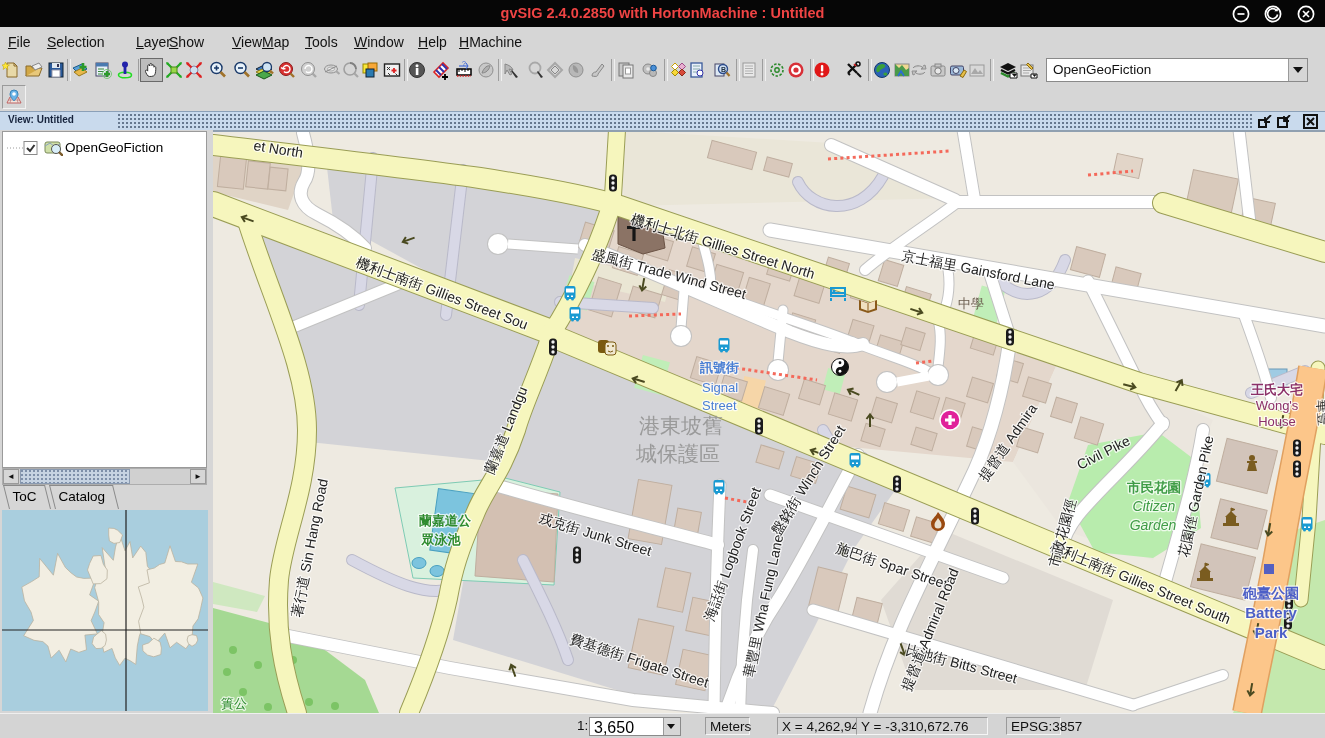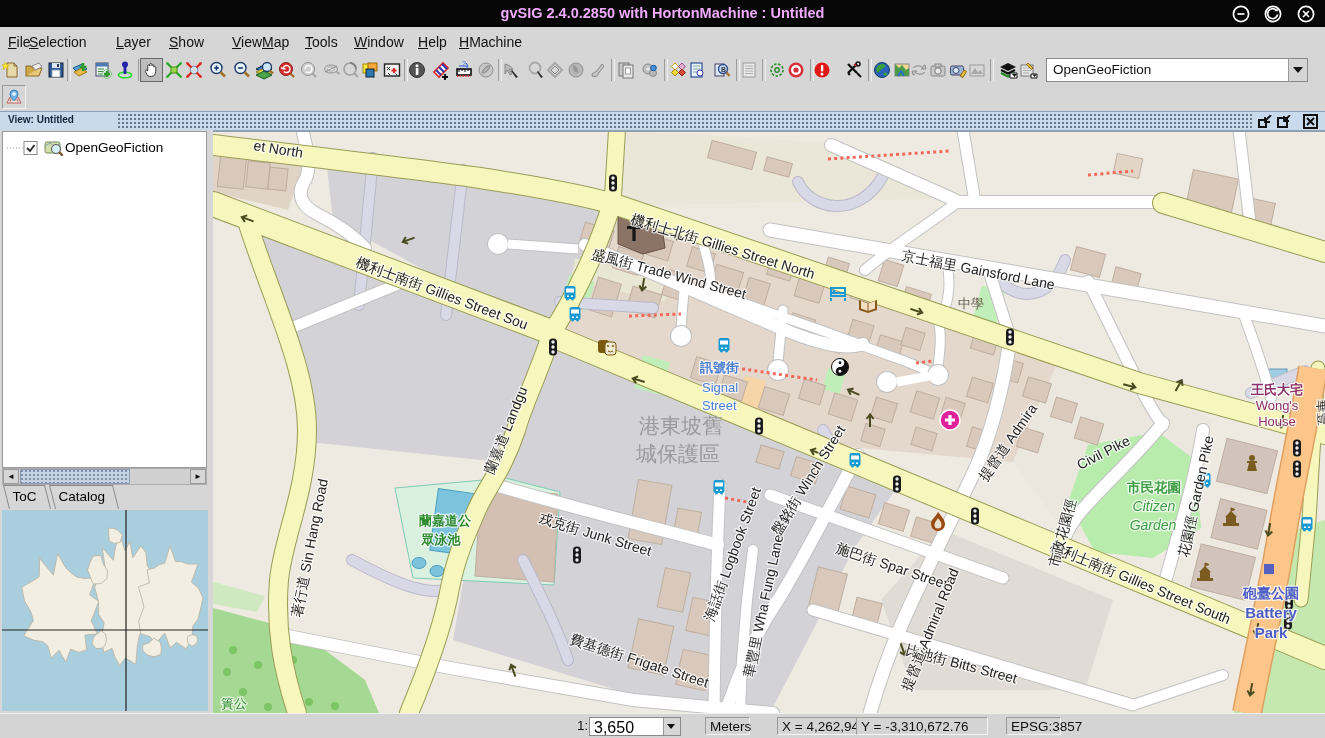--- a/index.html
+++ b/index.html
@@ -1,15 +1,15 @@
 <!DOCTYPE html>
 <html><head><meta charset="utf-8">
 <style>
 html,body{margin:0;padding:0;width:1325px;height:738px;overflow:hidden;font-family:"Liberation Sans",sans-serif;background:#d6d6d6;}
-#titlebar{position:absolute;left:0;top:0;width:1325px;height:27px;background:#060606;color:#f0abfc;font-weight:bold;font-size:14.5px;text-align:center;line-height:27px;}
+#titlebar{position:absolute;left:0;top:0;width:1325px;height:27px;background:#060606;color:#ef4444;font-weight:bold;font-size:14.5px;text-align:center;line-height:27px;}
 .wbtn{position:absolute;top:4.5px;width:18px;height:18px;}
 #menubar{position:absolute;left:0;top:27px;width:1325px;height:30px;background:#d6d6d6;font-size:14px;color:#111;}
 #menubar span{position:absolute;top:7px;}
 #menubar u{text-decoration:underline;}
 #toolbar1{position:absolute;left:0;top:57px;width:1325px;height:27px;background:#d6d6d6;}
 #toolbar2{position:absolute;left:0;top:84px;width:1325px;height:27px;background:#d6d6d6;border-bottom:1px solid #c2c2c2;}
 .tsep{position:absolute;top:2px;height:22px;width:2px;border-left:1px solid #9d9d9d;border-right:1px solid #f0f0f0;}
 .ticon{position:absolute;top:3px;width:20px;height:20px;}
 #combo{position:absolute;left:1046px;top:58px;width:262px;height:24px;background:#fff;border:1px solid #8a8a8a;box-sizing:border-box;}
 #combo .txt{position:absolute;left:6px;top:3px;font-size:13.5px;color:#111;}
@@ -47,22 +47,22 @@
       <path d="M12.5 5.5 A5 5 0 1 0 13.6 9.5" stroke="#fff" stroke-width="1.7" fill="none"></path>
       <path d="M13.8 2.8v3.5h-3.5z" fill="#fff"></path>
     </svg>
 <svg class="wbtn" style="left:1297px" viewBox="0 0 18 18">
       <circle cx="9" cy="9" r="7.6" fill="none" stroke="#fff" stroke-width="1.7"></circle>
       <path d="M6 6l6 6M12 6l-6 6" stroke="#fff" stroke-width="1.7"></path>
     </svg>
 </div>
 <div id="menubar">
 <span style="left:8px"><u>F</u>ile</span>
-<span style="left:29px"><u>S</u>election</span>
-<span style="left:116px"><u>L</u>ayer</span>
+<span style="left:47px"><u>S</u>election</span>
+<span style="left:136px"><u>L</u>ayer</span>
 <span style="left:169px"><u>S</u>how</span>
 <span style="left:232px"><u>V</u>iew</span>
 <span style="left:262px"><u>M</u>ap</span>
 <span style="left:305px"><u>T</u>ools</span>
 <span style="left:354px"><u>W</u>indow</span>
 <span style="left:418px"><u>H</u>elp</span>
 <span style="left:459px"><u>H</u>Machine</span>
 </div>
 <div id="toolbar1">
 <svg class="ticon" style="left:2px" width="20" height="20" viewBox="0 0 20 20">

